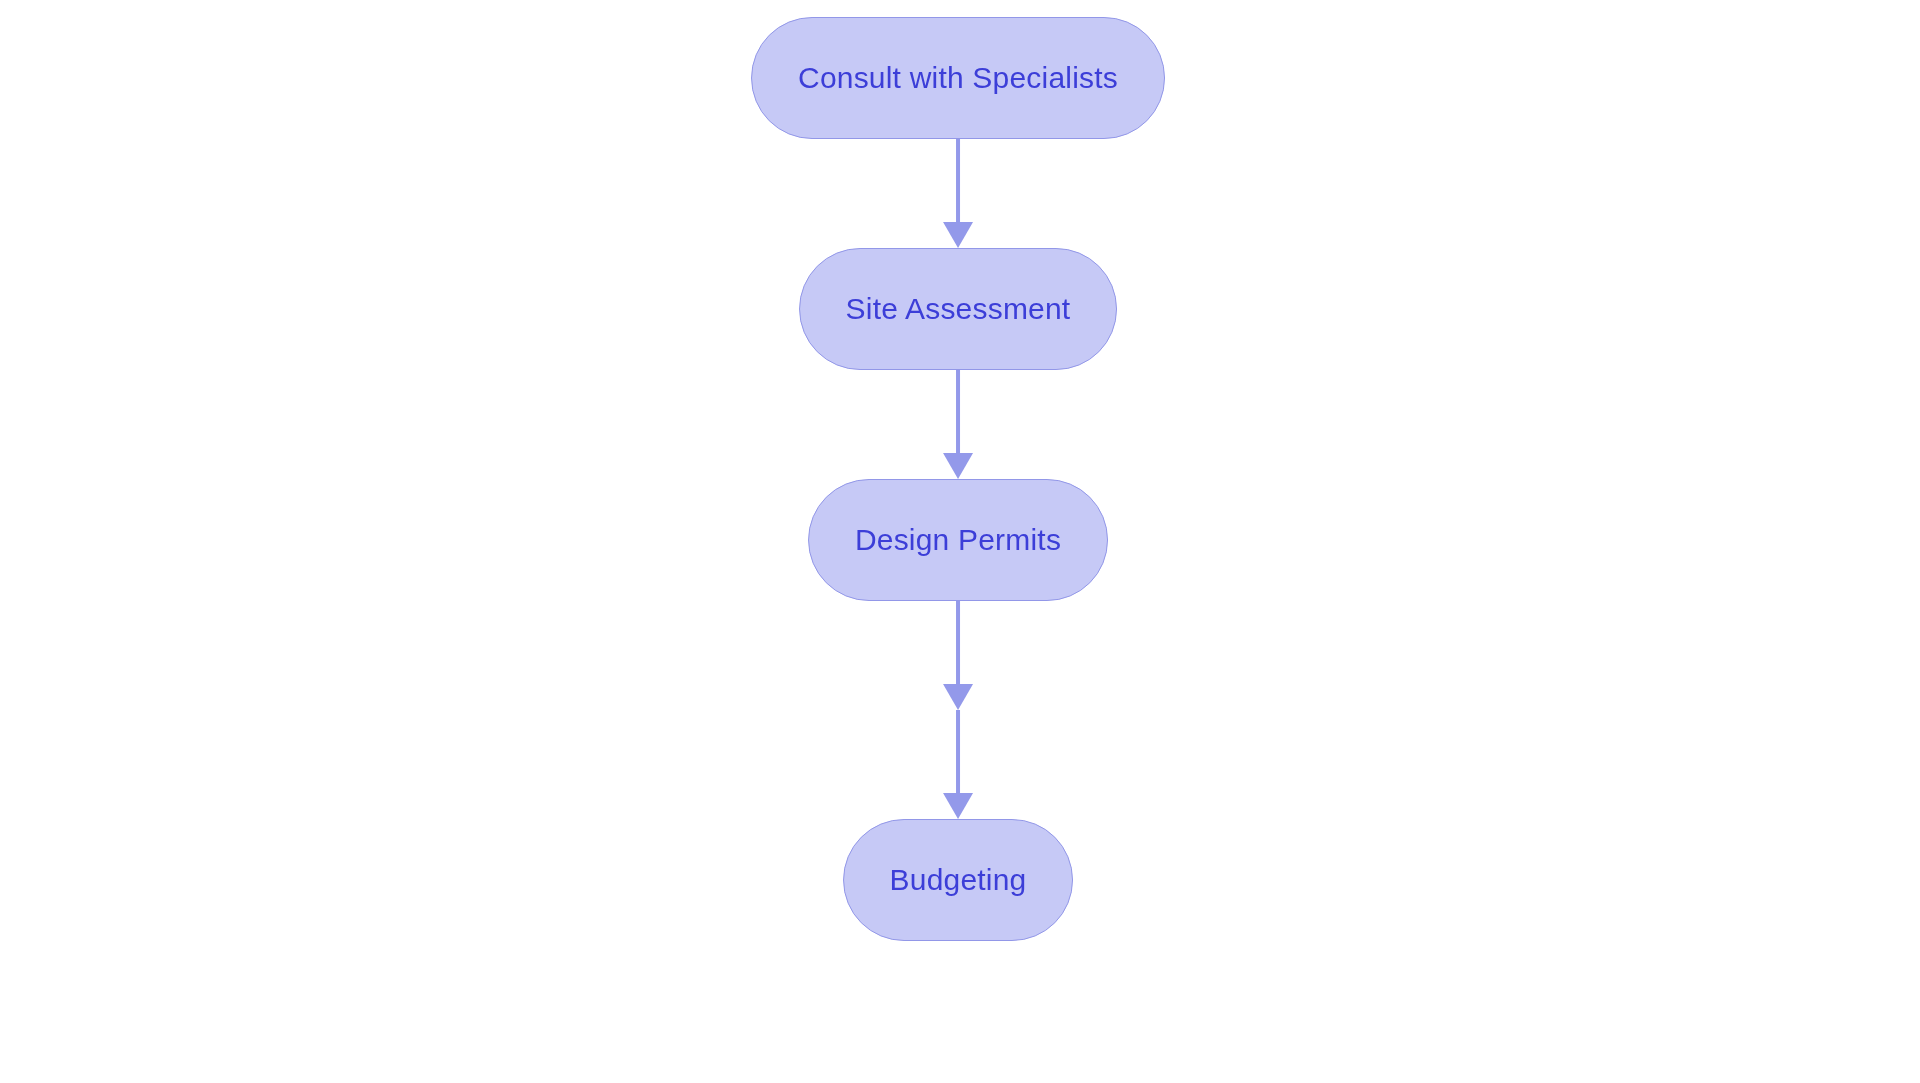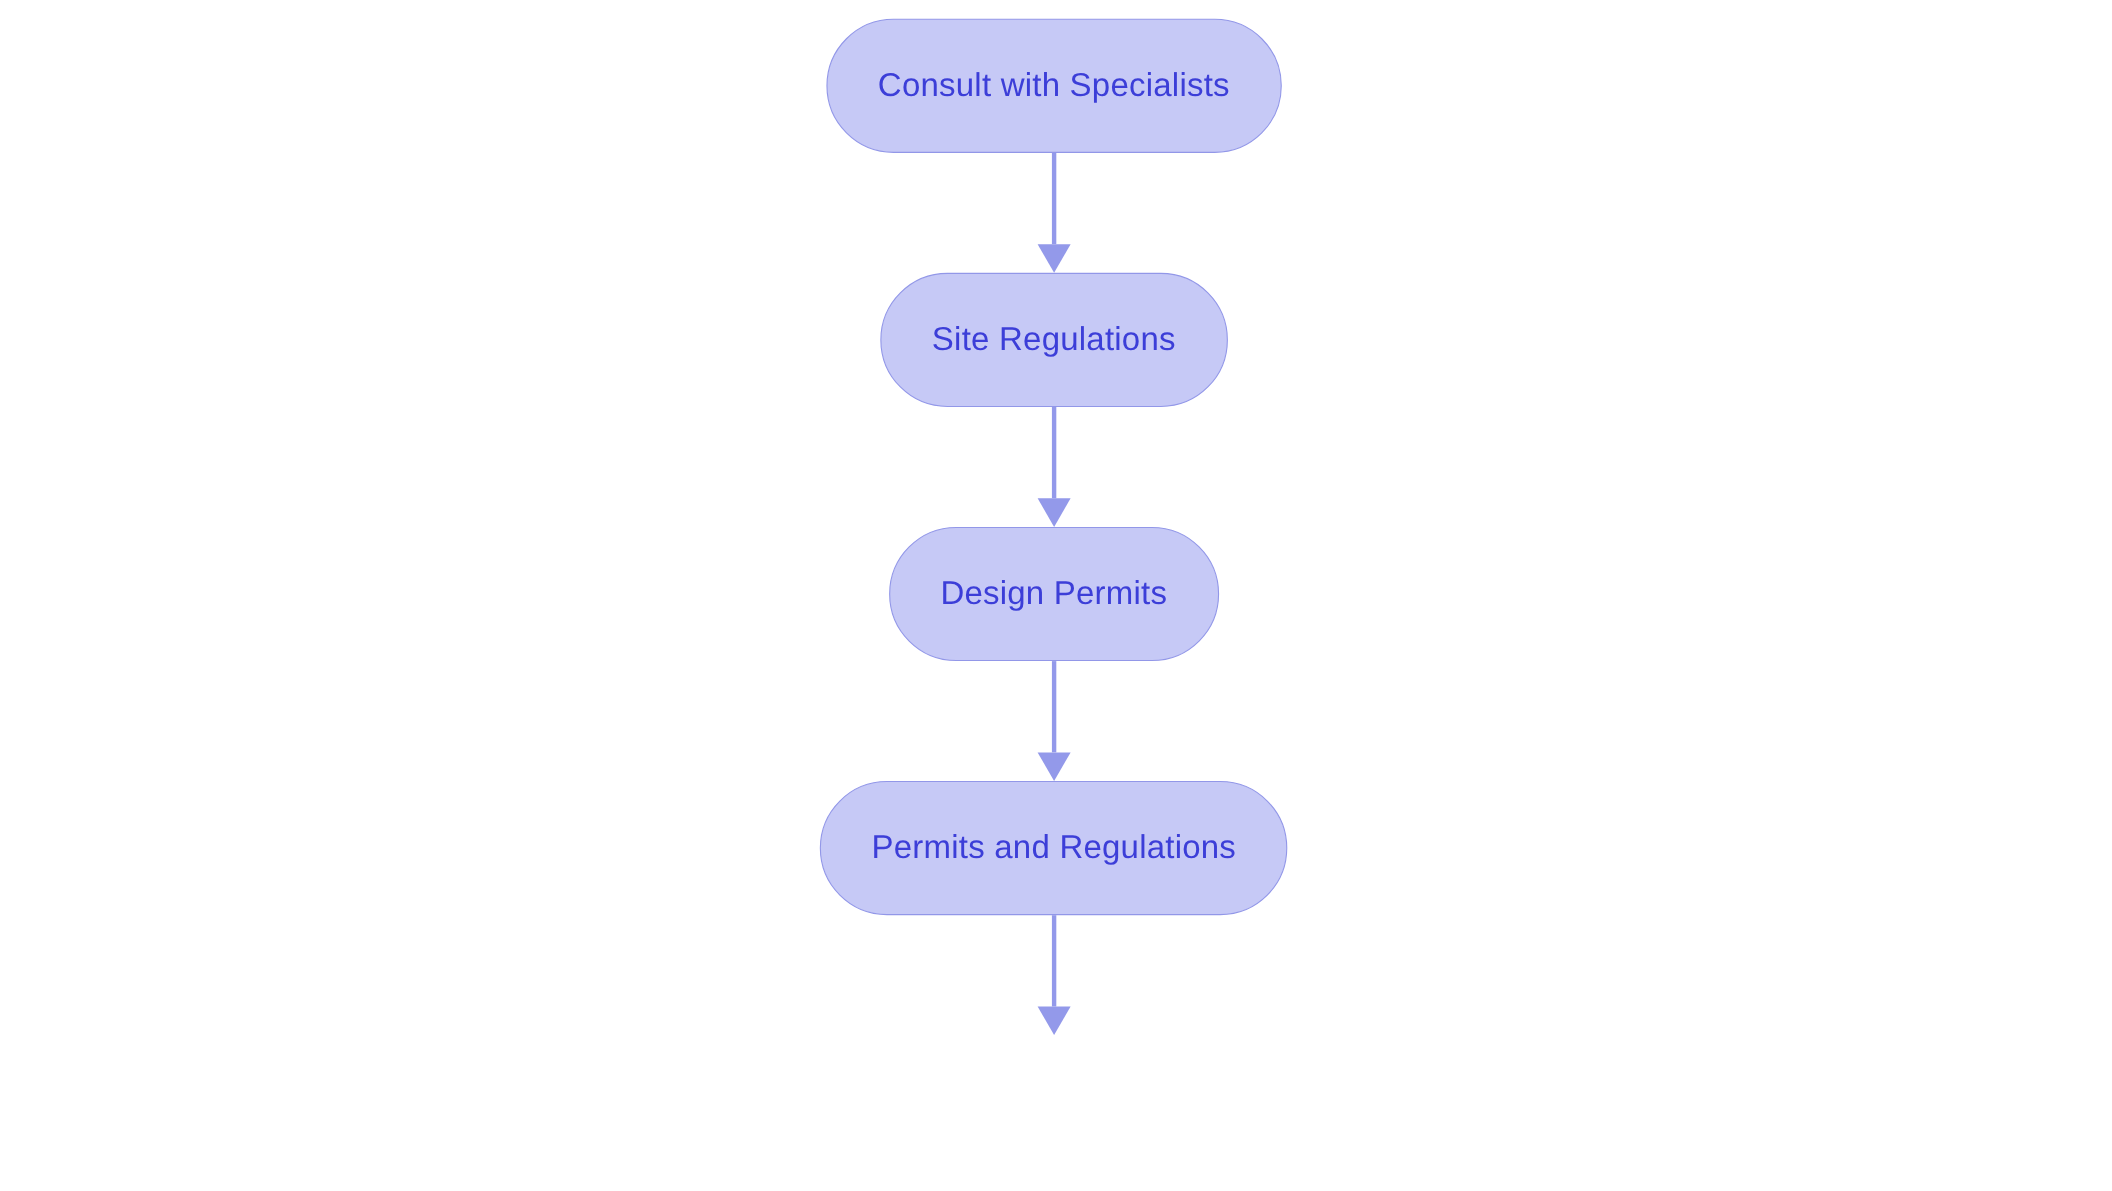--- a/index.html
+++ b/index.html
@@ -70,41 +70,41 @@
     <div class="node">
       <span>Consult with Specialists</span>
     </div>
 
     <div class="connector">
       <div class="edge-line"></div>
       <div class="arrowhead"></div>
     </div>
 
     <div class="node">
-      <span>Site Regulations</span>
+      <span>Site Assessment</span>
     </div>
 
     <div class="connector">
       <div class="edge-line"></div>
       <div class="arrowhead"></div>
     </div>
 
     <div class="node">
       <span>Design Permits</span>
     </div>
 
     <div class="connector">
       <div class="edge-line"></div>
       <div class="arrowhead"></div>
     </div>
 
-    <div class="node">
-      <span>Permits and Regulations</span>
-    </div>
 
     <div class="connector">
       <div class="edge-line"></div>
       <div class="arrowhead"></div>
     </div>
 
+    <div class="node">
+      <span>Budgeting</span>
+    </div>
 
   </div>
 </div>
 
 </body></html>

